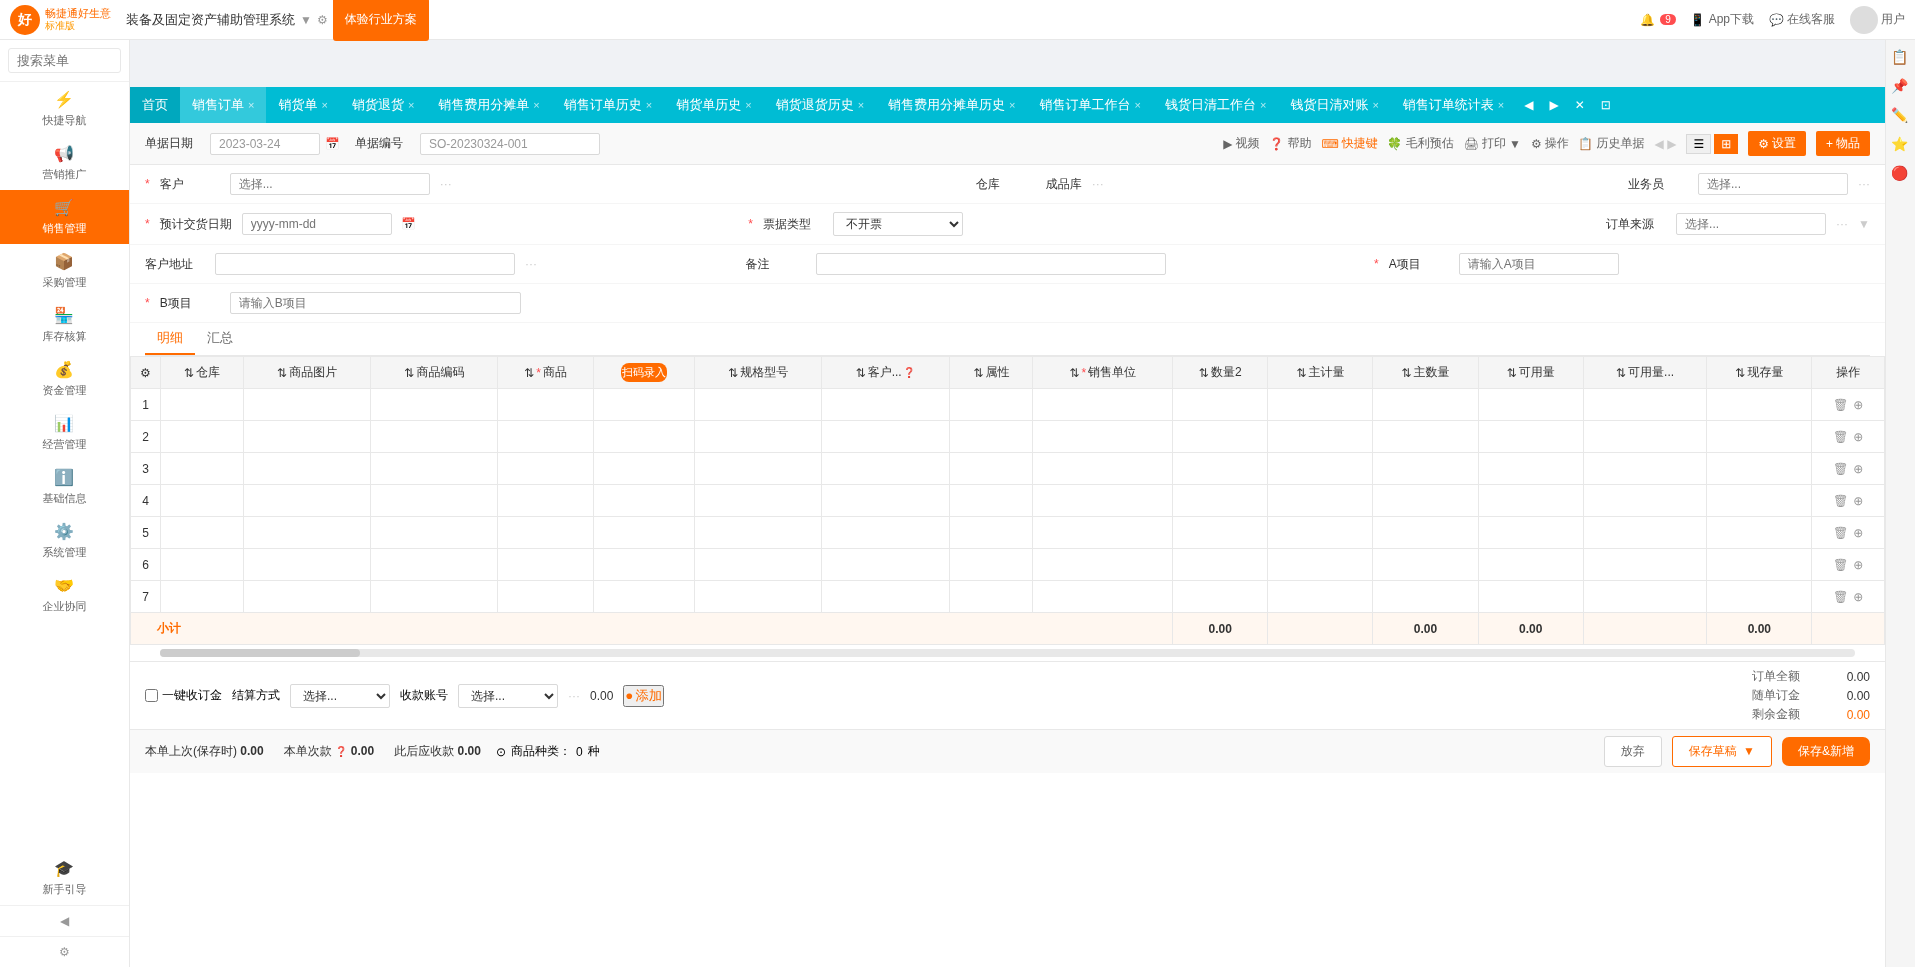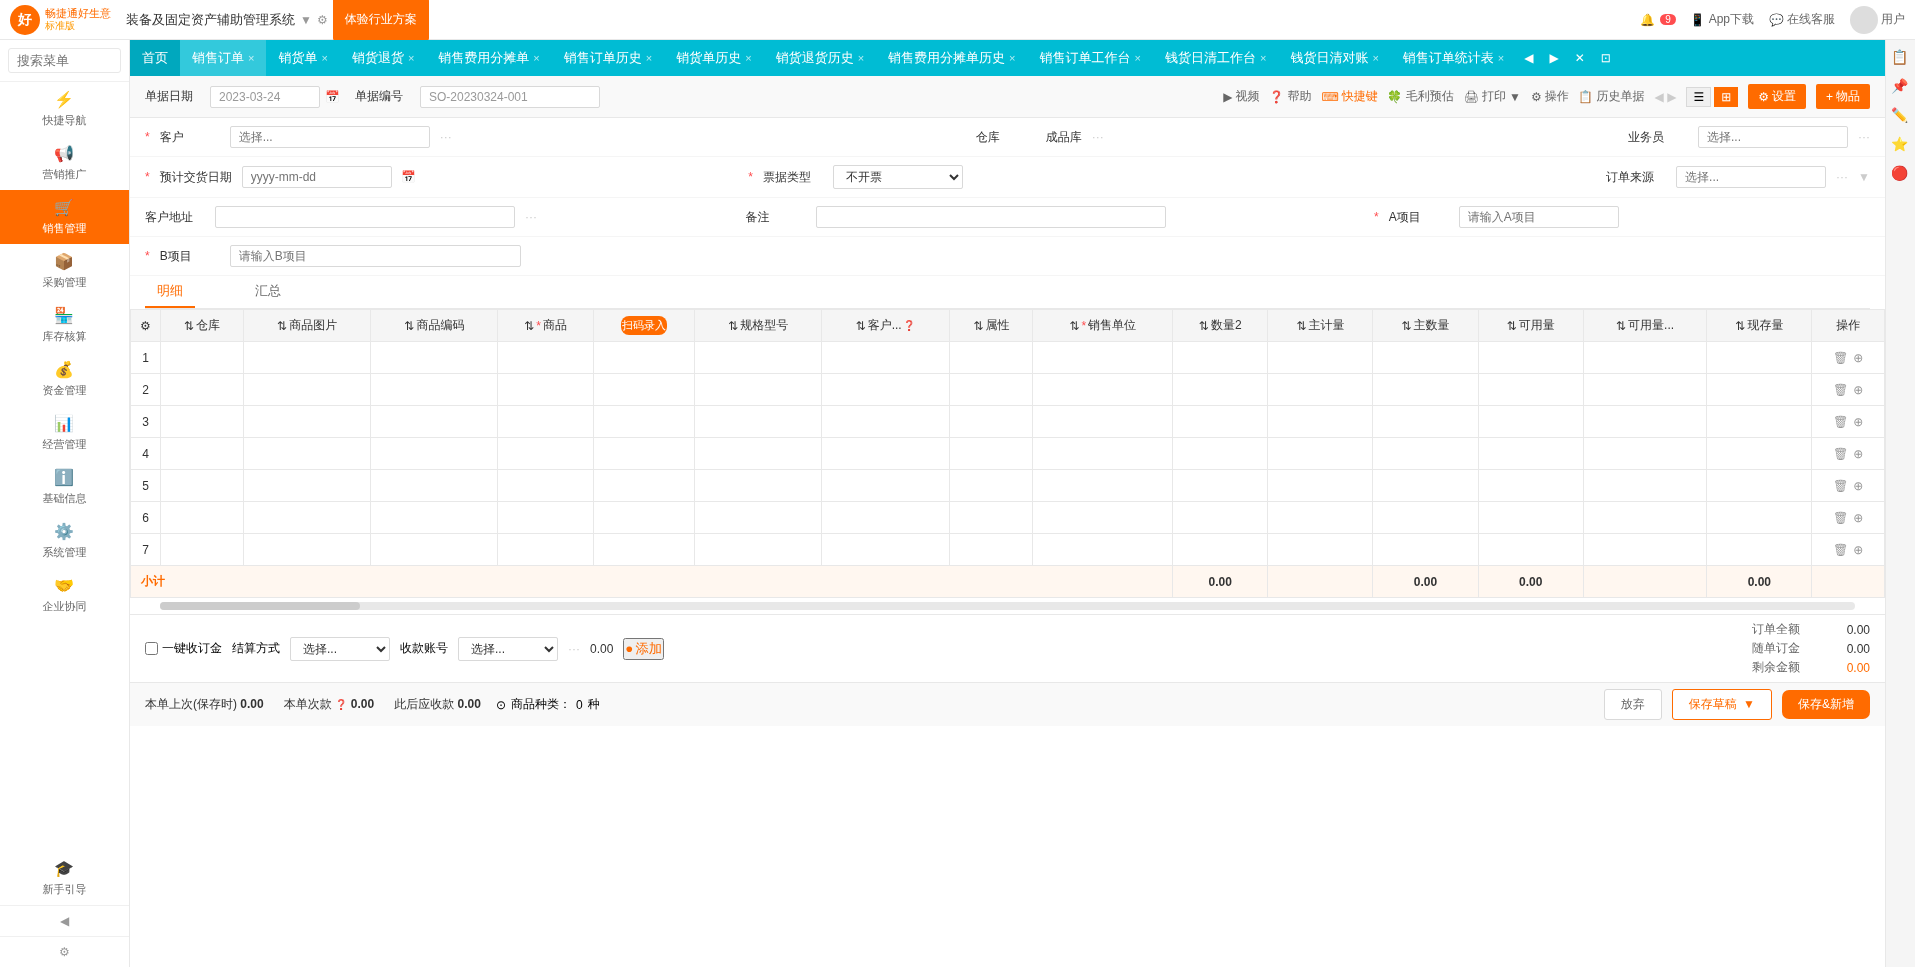--- a/index.html
+++ b/index.html
@@ -33,21 +33,21 @@
     .tab-nav-btn { padding: 0 8px; cursor: pointer; color: #666; border-right: 1px solid #e8e8e8; height: 36px; display: flex; align-items: center; }
     .toolbar-btn { font-size: 12px; color: #666; cursor: pointer; display: flex; align-items: center; gap: 3px; }
     .toolbar-btn.orange { color: #ff6b00; }
     .form-label { color: #333; white-space: nowrap; min-width: 60px; }
     .form-input { border: 1px solid #d9d9d9; border-radius: 2px; padding: 3px 8px; font-size: 12px; outline: none; color: #999; }
     .form-input.wide { width: 180px; }
     .form-input.medium { width: 130px; }
     .dots-btn { color: #ccc; cursor: pointer; }
 
     
-    .form-tabs { display: flex; border-bottom: 1px solid #e8e8e8; margin: 0 15px; gap: 48px; }
+    .form-tabs { display: flex; border-bottom: 1px solid #e8e8e8; margin: 0 15px; }
     .form-tab { padding: 6px 12px; cursor: pointer; font-size: 13px; color: #666; }
     .form-tab.active { color: #ff6b00; border-bottom: 2px solid #ff6b00; }
 
     
     .table-container { margin: 0 15px; overflow: auto; }
     .data-table { width: 100%; border-collapse: collapse; font-size: 12px; }
     .data-table th { background: #f5f5f5; border: 1px solid #e8e8e8; padding: 6px 4px; text-align: center; color: #333; white-space: nowrap; font-weight: normal; }
     .data-table td { border: 1px solid #e8e8e8; padding: 5px 4px; text-align: center; color: #333; height: 32px; }
     .scan-btn { background: #ff6b00; color: white; border: none; padding: 2px 1px; border-radius: 8px; cursor: pointer; font-size: 11px; }
     .row-num { color: #666; }
@@ -79,21 +79,21 @@
     
     .right-panel { width: 30px; background: #f5f5f5; border-left: 1px solid #e8e8e8; display: flex; flex-direction: column; align-items: center; gap: 5px; padding: 5px 0; flex-shrink: 0; }
     .right-panel-icon { width: 24px; height: 24px; cursor: pointer; display: flex; align-items: center; justify-content: center; color: #666; font-size: 14px; }
 
     
     .scroll-track { height: 8px; background: #e8e8e8; border-radius: 4px; margin: 0 15px; }
     .scroll-thumb { height: 8px; width: 200px; background: #ccc; border-radius: 4px; }
 
     .select-field { border: 1px solid #d9d9d9; border-radius: 2px; padding: 3px 8px; font-size: 12px; outline: none; background: white; color: #333; }
     .header-field { display: flex; align-items: center; gap: 5px; }
-    .nav-tabs { background: #00bcd4; display: flex; align-items: center; overflow: hidden; }
+    .nav-tabs { background: #00bcd4; display: flex; align-items: center; overflow: hidden; margin-top: 47px; }
     .nav-tab { color: white; padding: 0 12px; height: 36px; display: flex; align-items: center; gap: 4px; cursor: pointer; font-size: 13px; white-space: nowrap; }
     .nav-tab.active-nav { background: rgba(255,255,255,0.2); }
     .nav-tab .x { font-size: 11px; opacity: 0.7; }
     .home-tab { background: rgba(0,0,0,0.1); }
   </style>
 </head>
 <body>
 
 <div class="app-container">
 
@@ -580,21 +580,21 @@
                   <td></td>
                   <td></td>
                 <td>
                     <div class="col-actions">
                       <span class="action-icon">🗑</span>
                       <span class="action-icon">⊕</span>
                     </div>
                   </td>
               </tr>
               <tr class="subtotal-row">
-                <td colspan="10" style="text-align:left;padding-left:10px;font-size:12px;color:#ff6b00;">小计</td>
+                <td colspan="10" style="text-align:left;padding-left:26px;font-size:12px;color:#ff6b00;">小计</td>
                 <td class="subtotal-value">0.00</td>
                 <td></td>
                 <td class="subtotal-value">0.00</td>
                 <td class="subtotal-value">0.00</td>
                 <td></td>
                 <td class="subtotal-value">0.00</td>
                 <td></td>
               </tr>
             </tbody>
           </table>

